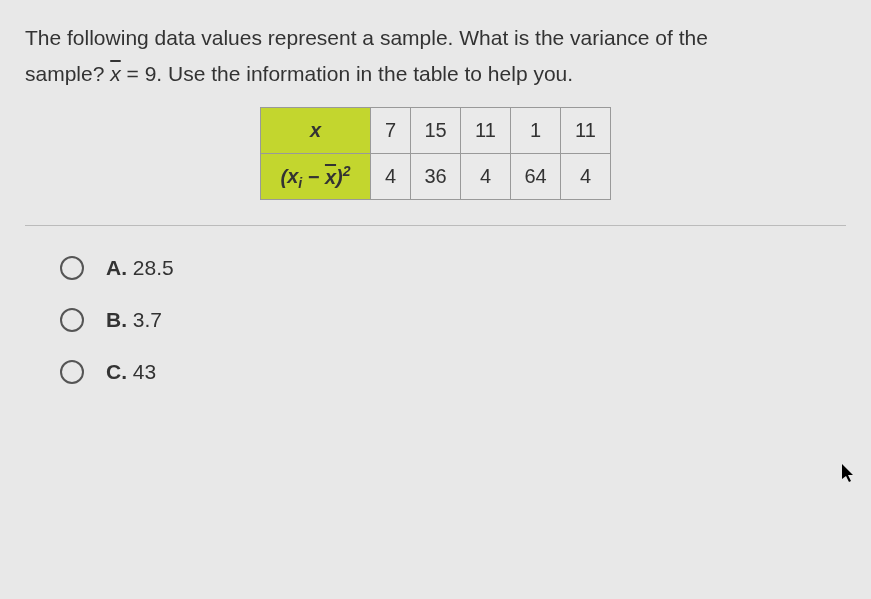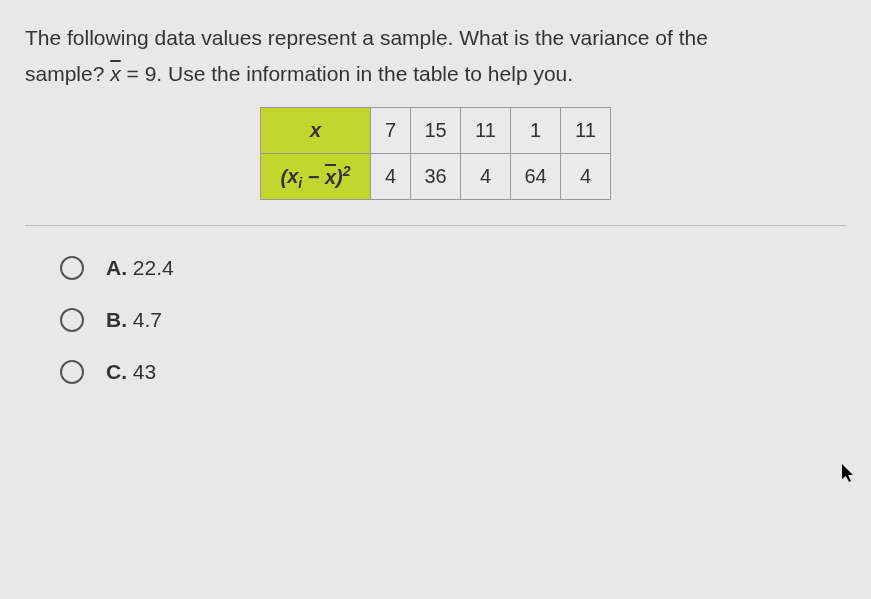--- a/index.html
+++ b/index.html
@@ -124,28 +124,28 @@
     </table>
 </div>
 
 <div class="divider"></div>
 
 <div class="options">
   <div class="option">
     <div class="radio"></div>
     <div class="opt-label">
       <span class="opt-letter">A.</span>
-      <span>22.4</span>
+      <span>28.5</span>
     </div>
   </div>
   <div class="option">
     <div class="radio"></div>
     <div class="opt-label">
       <span class="opt-letter">B.</span>
-      <span>4.7</span>
+      <span>3.7</span>
     </div>
   </div>
   <div class="option">
     <div class="radio"></div>
     <div class="opt-label">
       <span class="opt-letter">C.</span>
       <span>43</span>
     </div>
   </div>
 </div>

